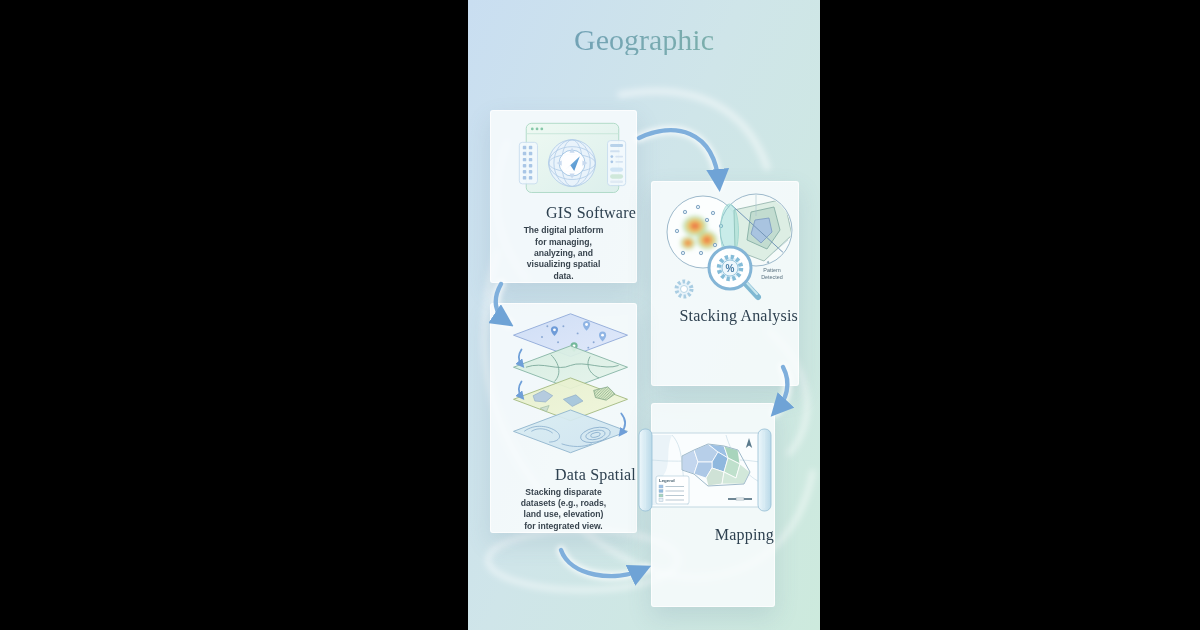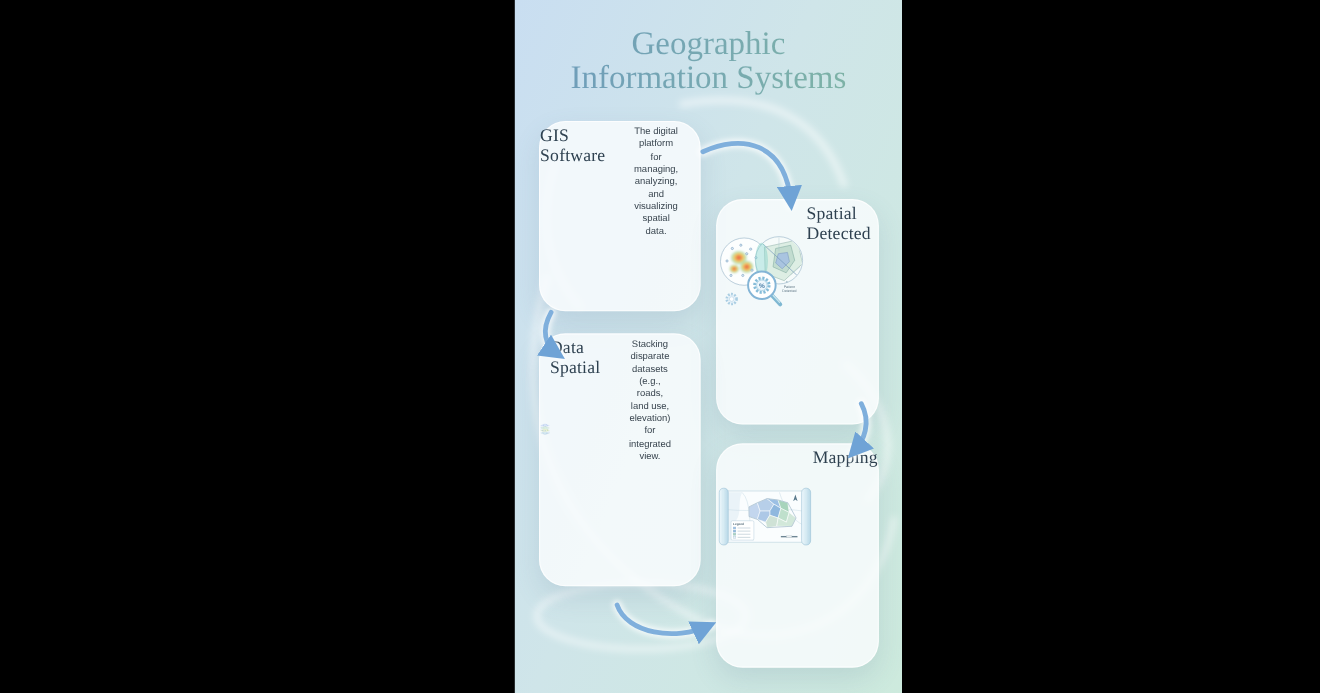--- a/index.html
+++ b/index.html
@@ -12,32 +12,32 @@
   .glow-svg { z-index:1; }
   .arrow-svg { z-index:3; pointer-events:none; }
 
   .main-title { position:absolute; z-index:2; top:24px; left:0; width:352px; text-align:center;
     font-family:"Liberation Serif", serif; font-weight:400; font-size:30px; line-height:1.04;
     color:#74a5ad;
     background:linear-gradient(95deg,#6e9cba 10%, #78aab0 55%, #7fb5a3 95%);
     -webkit-background-clip:text; background-clip:text; -webkit-text-fill-color:transparent; }
 
   .card { position:absolute; z-index:2; background:rgba(250,253,254,0.82);
-    border:1px solid rgba(255,255,255,0.75); border-radius:24px;
+    border:1px solid rgba(255,255,255,0.75); border-radius:3px;
     box-shadow:0 10px 24px rgba(90,120,150,0.16);
-    display:flex; flex-direction:row; align-items:flex-start; }
+    display:flex; flex-direction:column; align-items:flex-end; }
   .card-title { font-family:"Liberation Serif", serif; font-weight:500; font-size:16px;
     color:#2e4150; letter-spacing:0.2px; margin-top:4px; }
   .card-desc { font-size:8.6px; line-height:1.32; color:#38444e; text-align:center;
-    margin-top:3px; padding:0 26px; font-weight:400; }
+    margin-top:3px; padding:0 26px; font-weight:700; }
 
   #card-gis     { left:22px;  top:110px; width:147px; height:173px; }
   #card-spatial { left:183px; top:181px; width:148px; height:205px; }
   #card-layers  { left:22px;  top:303px; width:147px; height:230px; }
-  #card-mapping { left:183px; top:403px; width:148px; height:204px; }
+  #card-mapping { left:183px; top:403px; width:124px; height:204px; }
 
   .illus { display:block; margin-top:8px; }
   svg text { font-family:"Liberation Sans", sans-serif; }
 </style>
 </head>
 <body>
 
 <div id="canvas">
   <div id="stage">
 
@@ -51,21 +51,20 @@
         <path d="M150 95 C230 80 280 110 300 170" stroke-width="6"></path>
         <path d="M30 250 C-10 380 40 500 170 565 C250 600 330 560 345 470" stroke-width="5"></path>
         <ellipse cx="115" cy="560" rx="95" ry="30" stroke-width="5"></ellipse>
         <path d="M300 330 C345 370 350 420 320 455" stroke-width="5"></path>
         <path d="M40 140 C20 190 25 240 60 280" stroke-width="4"></path>
       </g>
     </svg>
 
     <div class="main-title">
       <div>Geographic</div>
-      <div>Information Systems</div>
     </div>
 
     <div class="card" id="card-gis">
       <svg class="illus" width="127" height="94" viewBox="0 0 127 94">
         <defs>
           <linearGradient id="g-win" x1="0" y1="0" x2="1" y2="1">
             <stop offset="0" stop-color="#eef9f2"></stop>
               <stop offset="1" stop-color="#dcefec"></stop>
           </linearGradient>
           <linearGradient id="g-nav" x1="0" y1="0" x2="1" y2="1">
@@ -186,21 +185,21 @@
             <circle cx="68" cy="78" r="8" fill="#eef7fc" stroke="#9cc8de"></circle>
           </g>
           <text x="68" y="81.5" text-anchor="middle" font-size="10" font-weight="bold" fill="#4a7fa8">%</text>
         </g>
         <g>
           <text x="104" y="74" font-size="5" fill="#8aa8b8">✦</text>
           <text x="110" y="82" text-anchor="middle" font-size="5.4" fill="#5a7280">Pattern</text>
           <text x="110" y="89" text-anchor="middle" font-size="5.4" fill="#5a7280">Detected</text>
         </g>
       </svg>
-      <div class="card-title">Spatial Detected</div>
+      <div class="card-title">Stacking Analysis</div>
     </div>
 
     <div class="card" id="card-layers">
       <svg class="illus" width="131" height="157" viewBox="0 0 140 168">
         <defs>
           <linearGradient id="g-l1" x1="0" y1="0" x2="1" y2="1">
             <stop offset="0" stop-color="#ccdcf5"></stop>
               <stop offset="1" stop-color="#dfe7fa"></stop>
           </linearGradient>
           <linearGradient id="g-l2" x1="0" y1="0" x2="1" y2="1">

